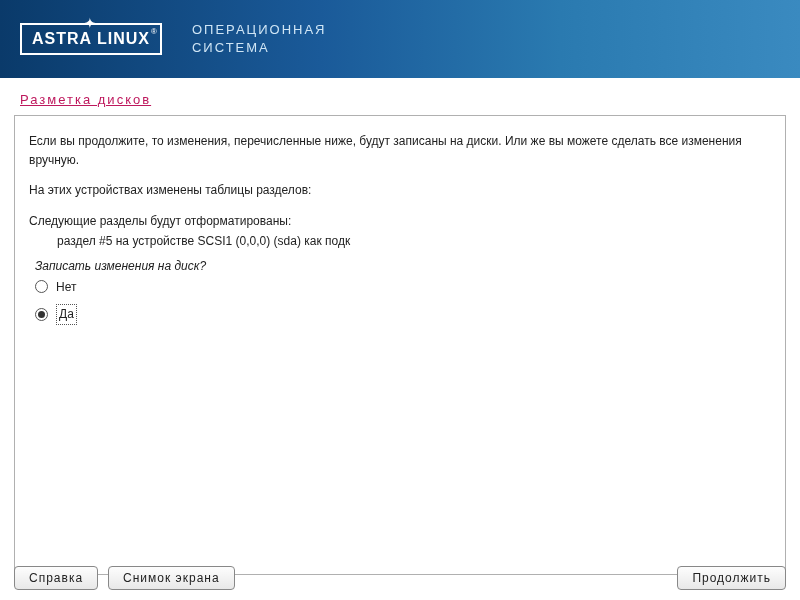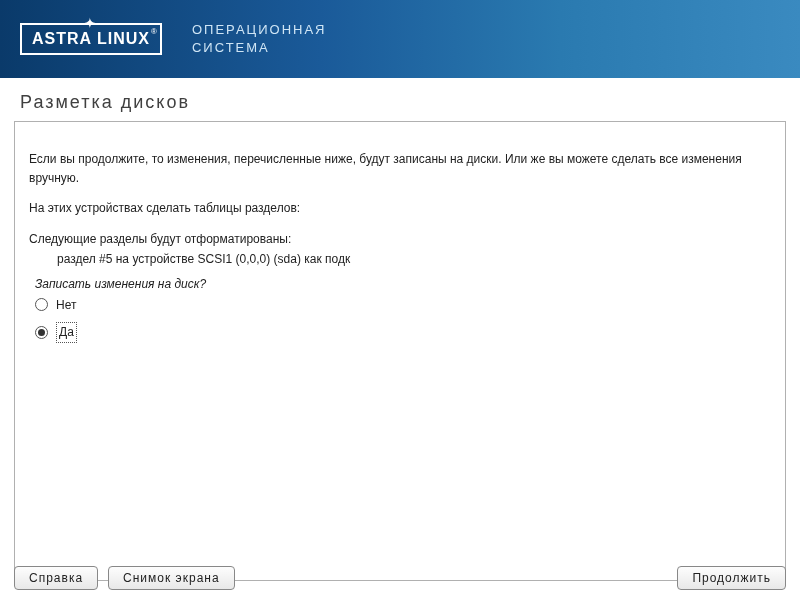--- a/index.html
+++ b/index.html
@@ -36,30 +36,31 @@
       font-size: 14px;
       color: #fff;
     }
     .subtitle {
       font-size: 13px;
       color: #cfe5f5;
       letter-spacing: 2px;
       line-height: 1.4;
     }
     .page-title {
-      font-size: 18px;
-      color: #404040;
+      font-size: 13px;
+      color: #be185d;
       letter-spacing: 2px;
       padding: 14px 20px 8px;
+      text-decoration: underline;
     }
     .panel {
       margin: 0 14px;
       border: 1px solid #b0b0b0;
       height: 460px;
-      padding: 28px 14px;
+      padding: 16px 14px;
       font-size: 12px;
       color: #222;
       line-height: 1.55;
     }
     .panel p { margin-bottom: 2px; }
     .spacer { height: 10px; }
     .indent1 { padding-left: 14px; }
     .indent2 { padding-left: 28px; }
     .question { font-style: italic; padding-left: 6px; margin-top: 6px; }
     .radio-group { padding-left: 6px; }
@@ -124,21 +125,21 @@
     <div>ОПЕРАЦИОННАЯ</div>
     <div>СИСТЕМА</div>
   </div>
 </div>
 
 <div class="page-title">Разметка дисков</div>
 
 <div class="panel">
   <p>Если вы продолжите, то изменения, перечисленные ниже, будут записаны на диски. Или же вы можете сделать все изменения вручную.</p>
   <div class="spacer"></div>
-  <p>На этих устройствах сделать таблицы разделов:</p>
+  <p>На этих устройствах изменены таблицы разделов:</p>
   <div class="spacer"></div>
   <p>Следующие разделы будут отформатированы:</p>
   <p class="indent2">раздел #5 на устройстве SCSI1 (0,0,0) (sda) как подк</p>
   <p class="question">Записать изменения на диск?</p>
 
   <div class="radio-group">
     <div class="radio-option">
       <span class="radio-circle"></span>
       <span>Нет</span>
     </div>

